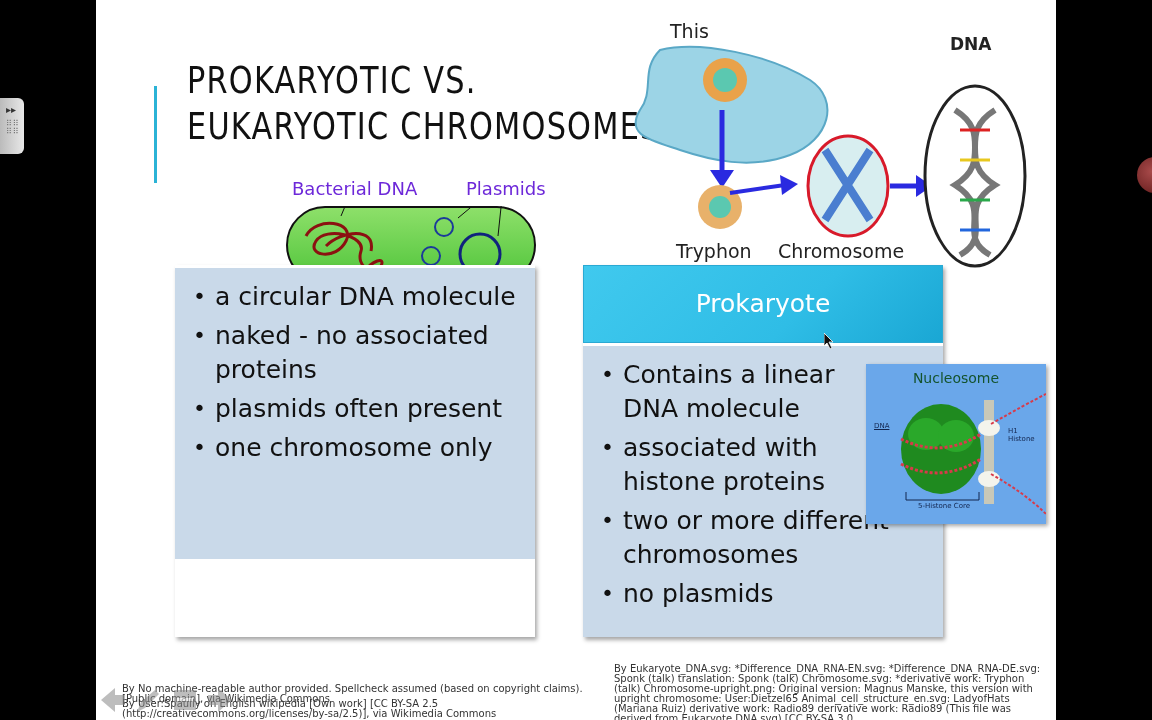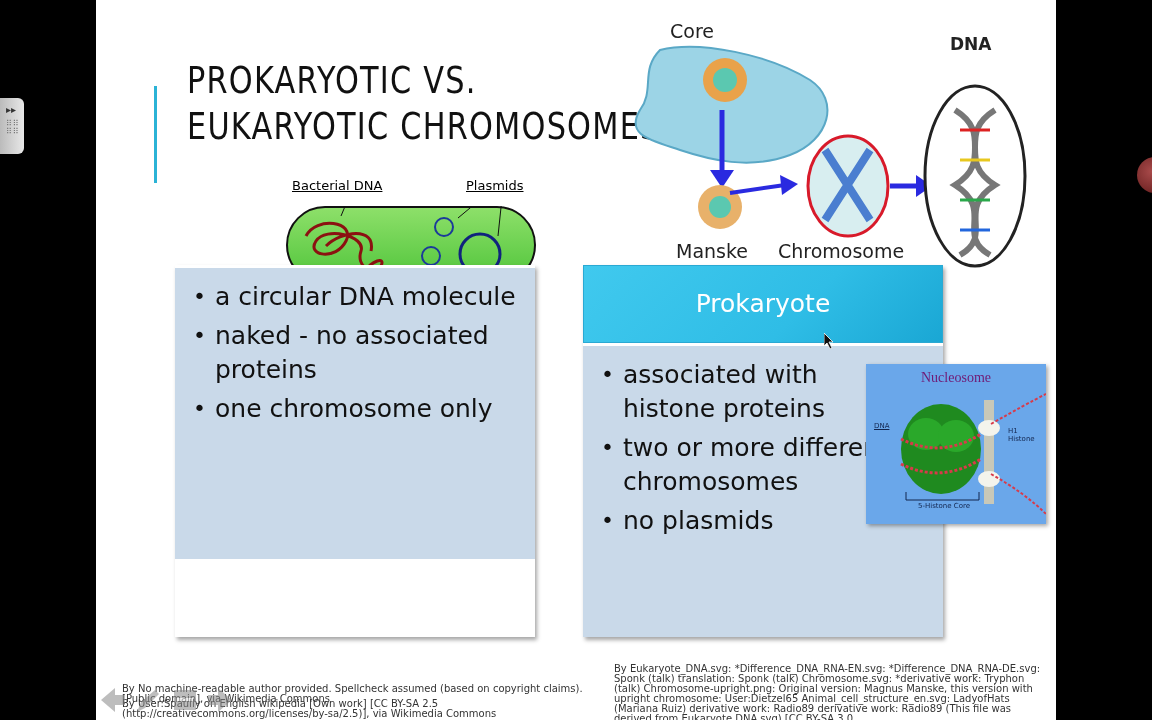--- a/index.html
+++ b/index.html
@@ -3,34 +3,34 @@
 <meta charset="utf-8">
 <style>
   html, body { margin:0; padding:0; }
   body { width:1152px; height:720px; background:#000; position:relative; overflow:hidden; font-family:"DejaVu Sans", sans-serif; }
   .slide { position:absolute; left:96px; top:0; width:960px; height:720px; background:#fff; overflow:hidden; }
   .accent-bar { position:absolute; left:58px; top:86px; width:3px; height:97px; background:#2bb3d6; }
   .title { position:absolute; left:91px; top:58px; font-family:"DejaVu Sans", sans-serif; font-size:37px; line-height:46px; letter-spacing:1.5px; color:#111; transform:scaleX(0.82); transform-origin:left top; white-space:nowrap; }
   .title div { font-weight:normal; }
 
   
-  .bact-label { position:absolute; font-size:13px; color:#000000;text-decoration:underline; }
+  .bact-label { position:absolute; font-size:18px; color:#6d28d9; }
   .bacterium { position:absolute; left:190px; top:206px; width:250px; height:78px; }
 
   
   .cbox { position:absolute; top:265px; width:360px; height:372px; box-shadow:2px 3px 4px rgba(0,0,0,0.35); }
   .cbox .head { height:78px; background:linear-gradient(135deg,#40c9ee 0%,#2fbde6 60%,#1aa7d4 100%); color:#fff; font-size:25px; text-align:center; line-height:76px; border:1px solid #2aa9d3; box-sizing:border-box; }
   .cbox .body { background:#c9d9e9; height:294px; box-sizing:border-box; border-top:3px solid #fff; padding:12px 10px 12px 16px; }
   .cbox ul { list-style:none; margin:0; padding:0; }
   .cbox li { position:relative; padding-left:24px; font-size:25px; line-height:34px; color:#111; margin-bottom:5px; }
   .cbox li::before { content:"•"; position:absolute; left:2px; top:0; font-size:22px; }
 
   
   .nucleosome { position:absolute; left:770px; top:364px; width:180px; height:160px; background:#6aa7ea; box-shadow:2px 2px 4px rgba(0,0,0,0.35); overflow:hidden; }
-  .nucleosome .ntitle { position:absolute; top:6px; width:100%; text-align:center; font-size:14px; color:#701a75;font-family:Liberation Serif, serif; }
+  .nucleosome .ntitle { position:absolute; top:6px; width:100%; text-align:center; font-size:14px; color:#14532d; }
   .nucleosome .lbl { position:absolute; font-size:7px; color:#13264f; }
 
   
   .diag-label { position:absolute; font-size:19px; color:#222; }
 
   
   .cite { position:absolute; font-size:10px; line-height:10px; color:#333; }
 
   
   .side-handle { position:absolute; left:0; top:98px; width:24px; height:56px; background:linear-gradient(90deg,#bbb,#e8e8e8); border-radius:0 6px 6px 0; }
@@ -59,23 +59,23 @@
     <rect x="1" y="1" width="248" height="76" rx="38" fill="url(#bg1)" stroke="#111" stroke-width="2"></rect>
     <path d="M20 30 C30 10 70 15 60 35 C50 55 20 50 30 35 C40 20 80 30 75 45 C70 60 85 70 95 60 C100 50 85 55 80 65 M40 40 C55 25 90 20 85 45" fill="none" stroke="#8b1111" stroke-width="3"></path>
     <circle cx="158" cy="21" r="9" fill="none" stroke="#1b3a9a" stroke-width="2"></circle>
     <circle cx="145" cy="50" r="9" fill="none" stroke="#1b3a9a" stroke-width="2"></circle>
     <circle cx="194" cy="48" r="20" fill="none" stroke="#10237d" stroke-width="3"></circle>
     <line x1="60" y1="-2" x2="55" y2="10" stroke="#111"></line>
     <line x1="196" y1="-8" x2="172" y2="12" stroke="#111"></line>
     <line x1="216" y1="-8" x2="212" y2="30" stroke="#111"></line>
   </svg>
 
-  <span class="diag-label" style="left:574px;top:20px;">Core</span>
+  <span class="diag-label" style="left:574px;top:20px;">This</span>
   <span class="diag-label" style="left:854px;top:34px;font-weight:bold;font-size:17px;">DNA</span>
-  <span class="diag-label" style="left:580px;top:240px;">Manske</span>
+  <span class="diag-label" style="left:580px;top:240px;">Tryphon</span>
   <span class="diag-label" style="left:682px;top:240px;">Chromosome</span>
   <svg style="position:absolute;left:524px;top:40px;" width="420" height="230">
     <path d="M40 10 C80 0 150 15 190 40 C220 60 210 100 170 115 C130 130 90 120 60 110 C30 100 5 95 20 70 C35 50 20 30 40 10Z" fill="#9cd4e6" stroke="#5aa8c6" stroke-width="2"></path>
     <circle cx="105" cy="40" r="22" fill="#e9a24a"></circle>
     <circle cx="105" cy="40" r="12" fill="#5bc8b0"></circle>
     <line x1="102" y1="70" x2="102" y2="135" stroke="#2a2ae0" stroke-width="5"></line>
     <polygon points="90,130 114,130 102,148" fill="#2a2ae0"></polygon>
     <circle cx="100" cy="167" r="22" fill="#e8b16a"></circle>
     <circle cx="100" cy="167" r="11" fill="#5bc8b0"></circle>
     <line x1="110" y1="153" x2="165" y2="145" stroke="#2a2ae0" stroke-width="4"></line>
@@ -91,29 +91,31 @@
     <line x1="340" y1="120" x2="370" y2="120" stroke="#e8c81f" stroke-width="3"></line>
     <line x1="340" y1="160" x2="370" y2="160" stroke="#2aa84a" stroke-width="3"></line>
     <line x1="340" y1="190" x2="370" y2="190" stroke="#2266dd" stroke-width="3"></line>
   </svg>
 
   <div class="cbox" style="left:79px;">
     <div class="body">
       <ul>
         <li>a circular DNA molecule</li>
         <li>naked - no associated proteins</li>
+        <li>plasmids often present</li>
         <li>one chromosome only</li>
       </ul>
     </div>
   </div>
 
   <div class="cbox" style="left:487px;">
     <div class="head">Prokaryote</div>
     <div class="body">
       <ul style="width:250px;">
+        <li>Contains a linear DNA molecule</li>
         <li>associated with histone proteins</li>
         <li style="width:320px;">two or more different chromosomes</li>
         <li>no plasmids</li>
       </ul>
     </div>
   </div>
 
   <div class="nucleosome">
     <div class="ntitle">Nucleosome</div>
     <svg width="180" height="160" style="position:absolute;left:0;top:0;">

